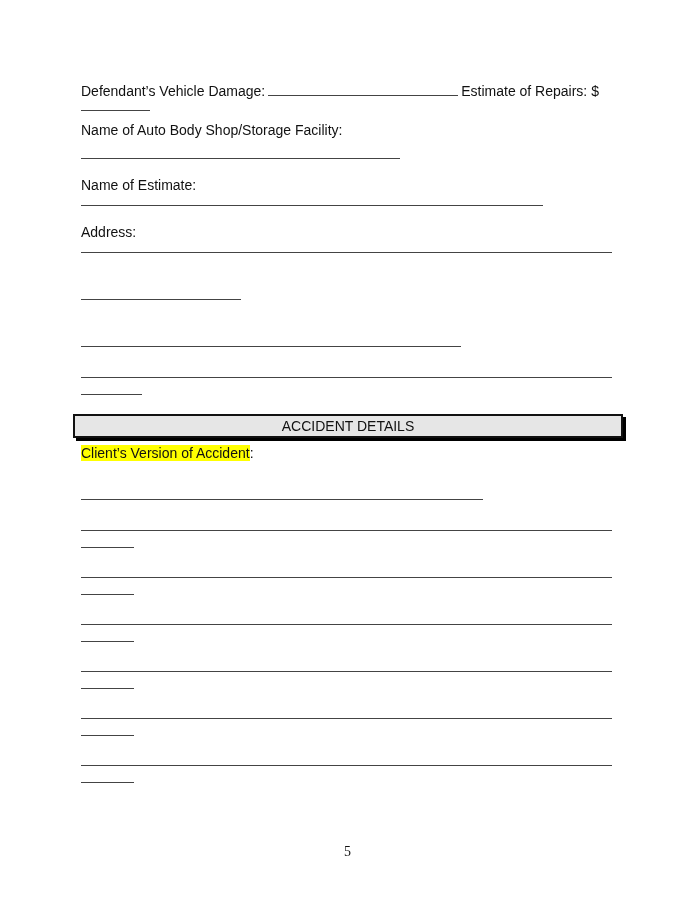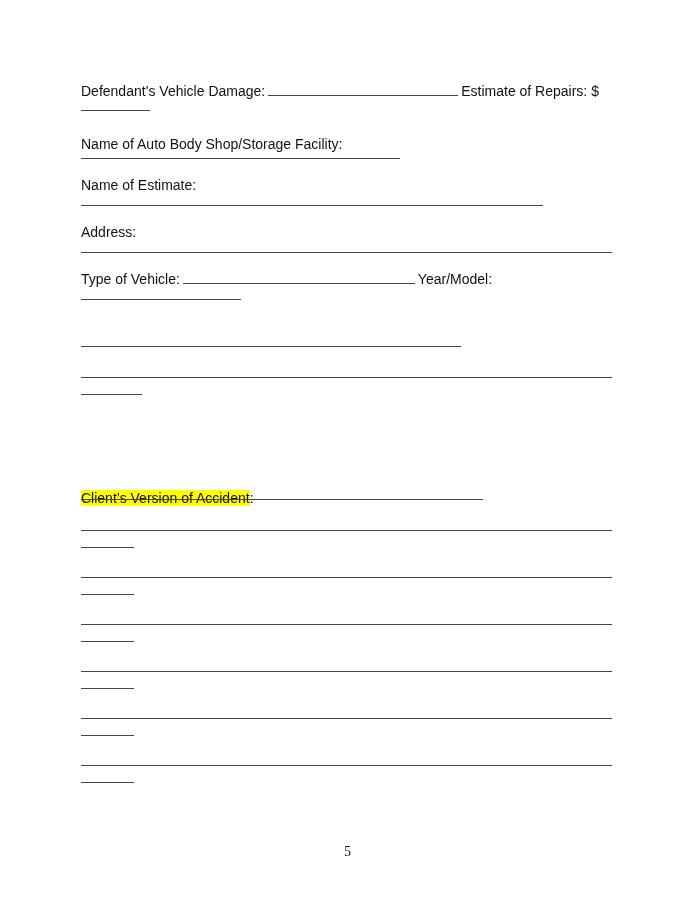--- a/index.html
+++ b/index.html
@@ -19,41 +19,41 @@
 </head>
 <body>
 
 <div class="page">
 
   <div class="label" style="top:83px;">
     <span>Defendant’s Vehicle Damage:</span><span class="inline-blank" style="width:190px;"></span><span>Estimate of Repairs: $</span>
   </div>
   <div class="line" style="left:81px; top:110px; width:69px;"></div>
 
-  <div class="label" style="top:136px;text-align:right;">Name of Auto Body Shop/Storage Facility:</div>
+  <div class="label" style="top:122px;text-align:right;">Name of Auto Body Shop/Storage Facility:</div>
   <div class="line" style="left:81px; top:158px; width:319px;"></div>
 
   <div class="label" style="top:177px;">Name of Estimate:</div>
   <div class="line" style="left:81px; top:205px; width:462px;"></div>
 
   <div class="label" style="top:224px;text-align:center;">Address:</div>
   <div class="line" style="left:81px; top:252px; width:531px;"></div>
 
-  <div class="label" style="top:271px;">
-    <span>Type of Vehicle:</span><span class="inline-blank" style="width:232px;"></span><span>Year/Model:</span>
-  </div>
   <div class="line" style="left:81px; top:299px; width:160px;"></div>
 
   <div class="line" style="left:81px; top:346px; width:380px;"></div>
 
   <div class="line" style="left:81px; top:377px; width:531px;"></div>
   <div class="line" style="left:81px; top:394px; width:61px;"></div>
 
+  <div class="section-bar">
+    <span>ACCIDENT DETAILS</span>
+  </div>
 
-  <div class="label" style="top:490px;">
+  <div class="label" style="top:445px;">
     <span class="highlight">Client’s Version of Accident</span><span>:</span>
   </div>
   <div class="line" style="left:81px; top:499px; width:402px;"></div>
 
   <div class="line" style="left:81px; top:530px; width:531px;"></div>
   <div class="line" style="left:81px; top:547px; width:53px;"></div>
 
   <div class="line" style="left:81px; top:577px; width:531px;"></div>
   <div class="line" style="left:81px; top:594px; width:53px;"></div>
 

